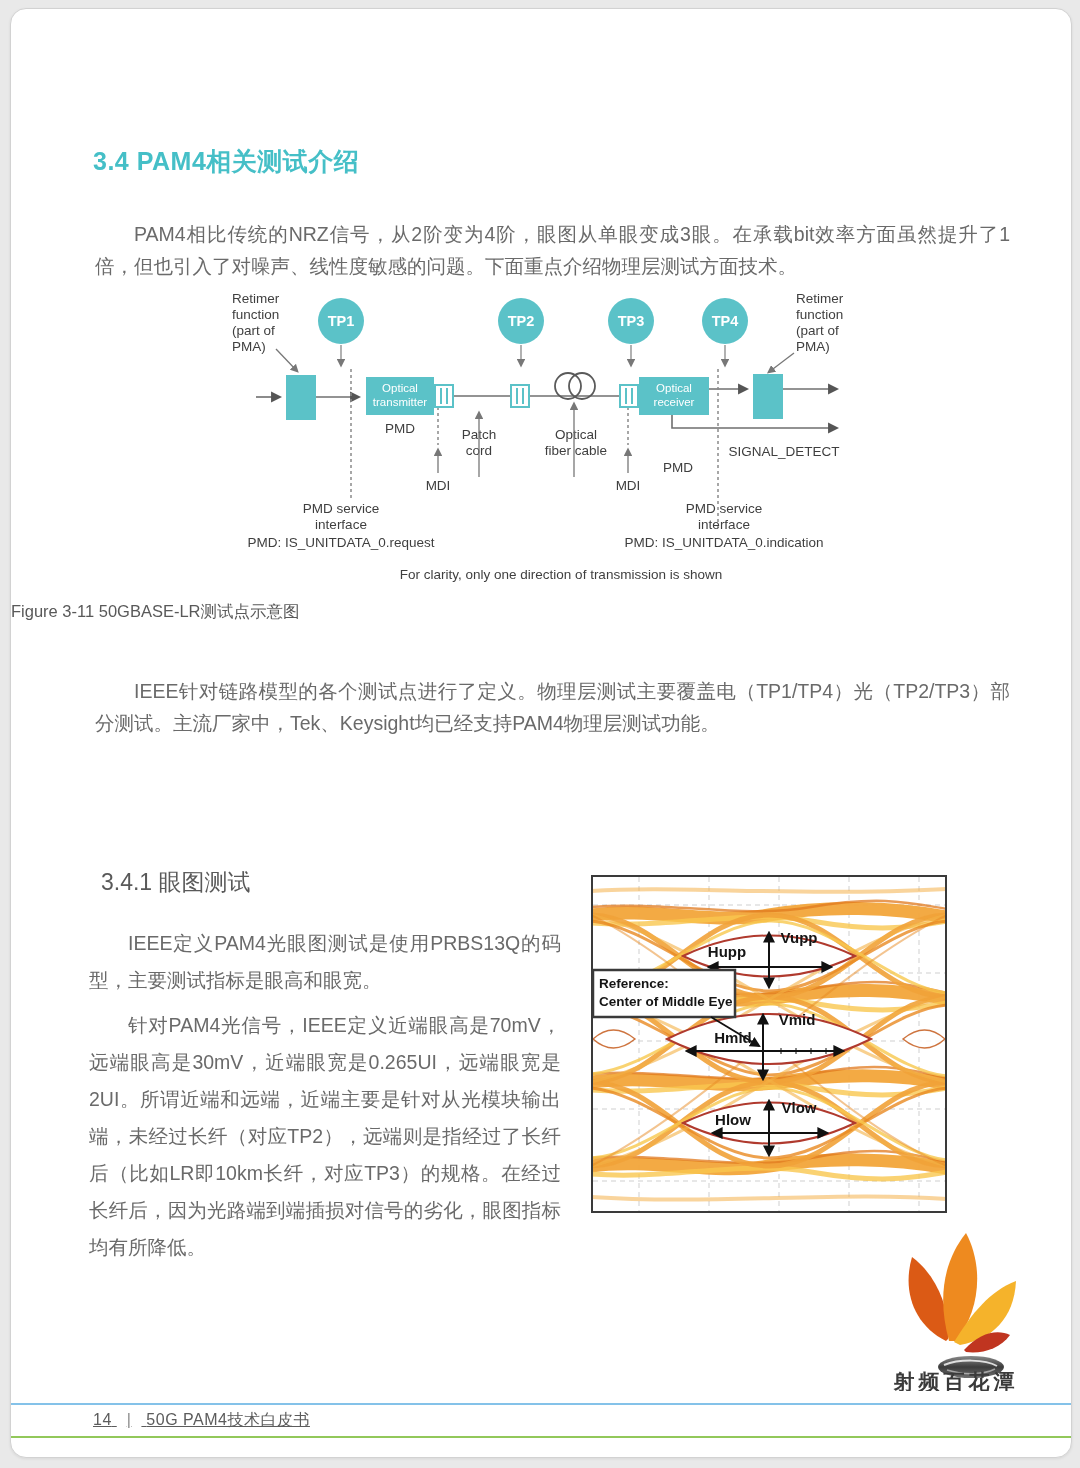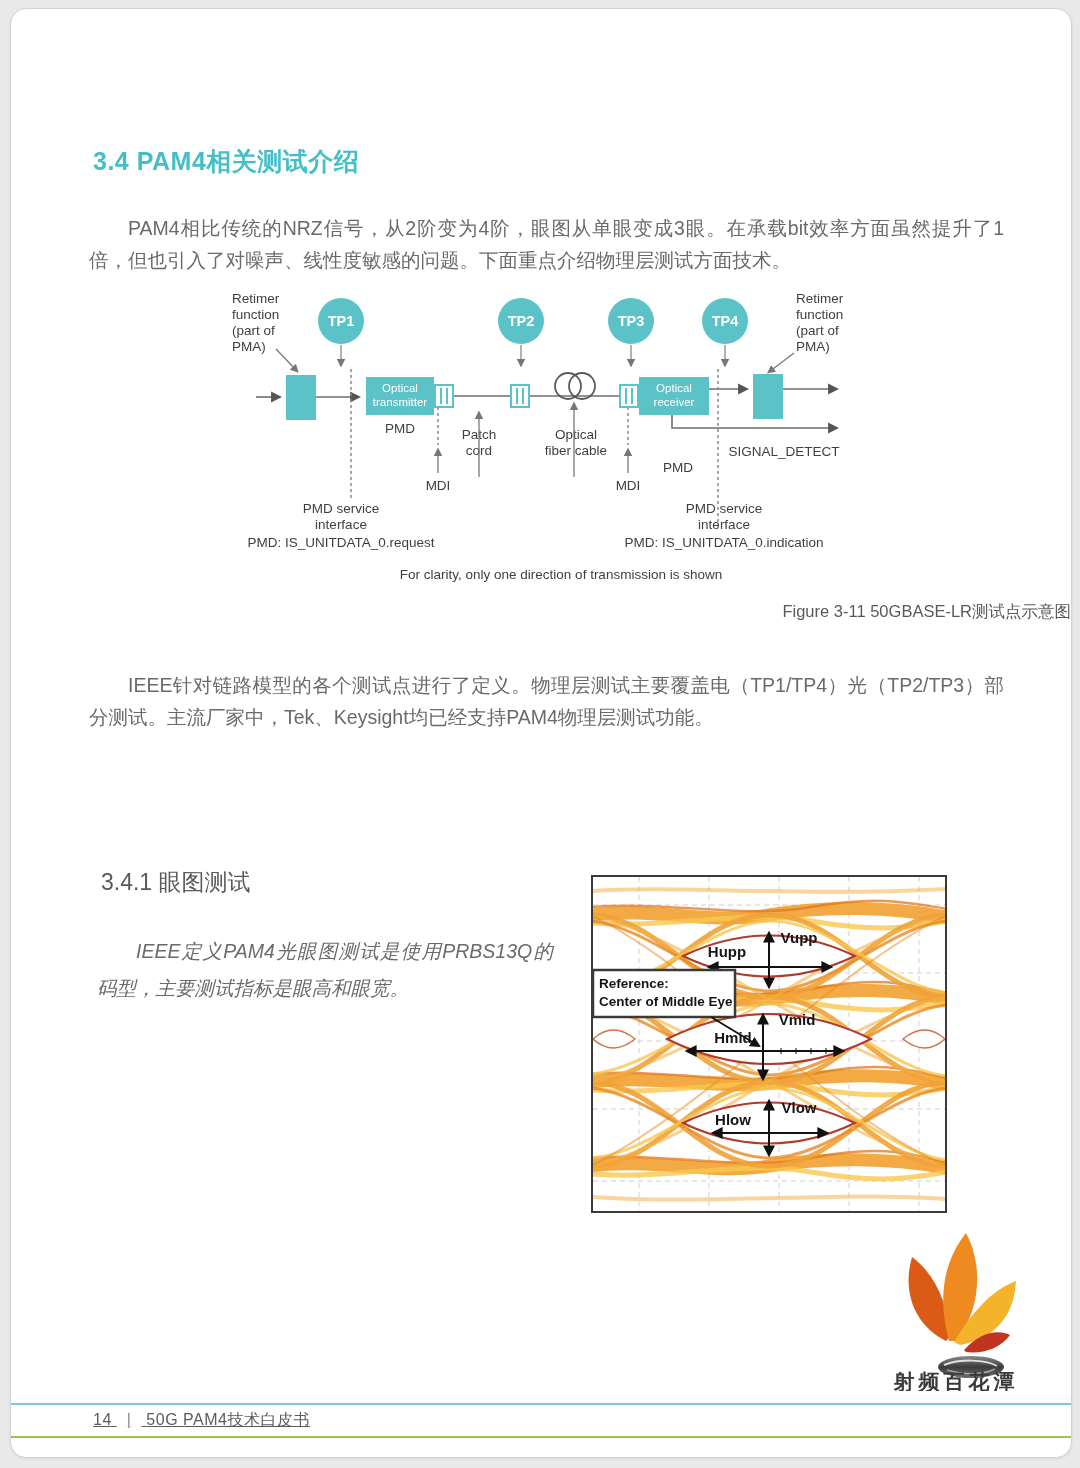--- a/index.html
+++ b/index.html
@@ -12,38 +12,38 @@
     position:absolute;left:10px;top:8px;width:1060px;height:1448px;
     background:#ffffff;border:1px solid #d2d2d2;border-radius:16px;
     box-shadow:0 1px 3px rgba(0,0,0,.08);
   }
   .card > *{position:absolute;}
   h1{
     left:82px;top:136px;margin:0;font-size:25px;font-weight:bold;
     color:#45BFC7;letter-spacing:.5px;text-align:center;
   }
   .para{
-    left:70px;top:195px;width:915px;margin:8px;
+    left:70px;top:195px;width:915px;margin:14px;
     font-size:19.5px;line-height:32px;color:#6a6a6a;
     text-indent:2em;text-align:justify;
   }
   .para.p2{top:652px;}
   .fig311{left:215px;top:278px;width:640px;height:310px;}
   .cap{
-    left:0;right:0;text-align:right;color:#595959;font-size:16.5px;
+    left:0;right:16px;text-align:left;color:#595959;font-size:16.5px;
   }
   .cap311{top:592px;}
   h2{
     left:82px;top:850px;margin:8px;font-size:23px;font-weight:500;color:#595959;
   }
   .coltext{
     left:70px;top:908px;width:488px;color:#6a6a6a;
     font-size:19.5px;line-height:37px;text-align:justify;
   }
-  .coltext p{margin:16px;text-indent:2em;font-style:italic;}
+  .coltext p{margin:8px;text-indent:2em;}
   .fig312{left:580px;top:866px;width:356px;height:338px;}
   .cap312{left:580px;top:1220px;width:356px;}
   .logo{left:875px;top:1212px;width:140px;height:170px;}
   .rule{left:0;width:1060px;height:2px;}
   .rule.blue{top:1394px;background:#84C2E9;}
   .rule.green{top:1427px;background:#92C85A;}
   .footer{
     left:82px;top:1401px;font-size:16px;color:#5c5c5c;letter-spacing:.5px;text-decoration:underline;
   }
   .footer .sep{margin:0 10px;color:#8a8a8a;}
@@ -207,20 +207,21 @@
   </svg>
 
   <div class="cap cap311">Figure 3-11 50GBASE-LR测试点示意图</div>
 
   <p class="para p2">IEEE针对链路模型的各个测试点进行了定义。物理层测试主要覆盖电（TP1/TP4）光（TP2/TP3）部分测试。主流厂家中，Tek、Keysight均已经支持PAM4物理层测试功能。</p>
 
   <h2>3.4.1 眼图测试</h2>
 
   <div class="coltext">
     <p>IEEE定义PAM4光眼图测试是使用PRBS13Q的码型，主要测试指标是眼高和眼宽。</p>
+    <p>针对PAM4光信号，IEEE定义近端眼高是70mV，远端眼高是30mV，近端眼宽是0.265UI，远端眼宽是2UI。所谓近端和远端，近端主要是针对从光模块输出端，未经过长纤（对应TP2），远端则是指经过了长纤后（比如LR即10km长纤，对应TP3）的规格。在经过长纤后，因为光路端到端插损对信号的劣化，眼图指标均有所降低。</p>
   </div>
 
   <svg class="fig312" viewBox="0 0 356 338">
     <defs>
       <marker id="mb" viewBox="0 0 10 10" refX="8" refY="5" markerWidth="6" markerHeight="6" orient="auto-start-reverse">
         <path d="M0,0 L10,5 L0,10 z" fill="#111"></path>
       </marker>
     </defs>
     <rect x="0" y="0" width="356" height="338" fill="#ffffff"></rect>
 

